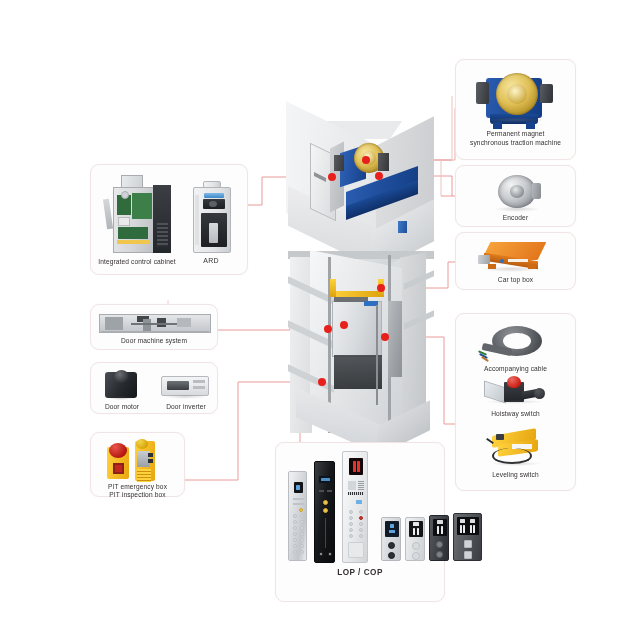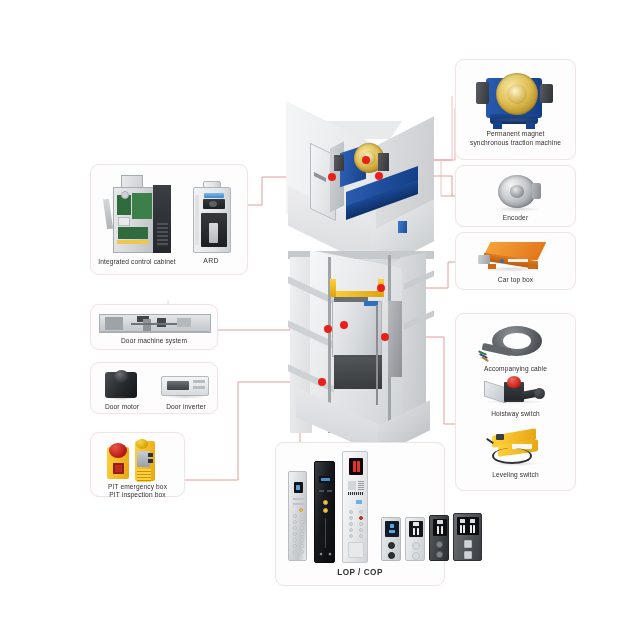--- a/index.html
+++ b/index.html
@@ -396,21 +396,21 @@
       <div class="pit-grey" style="left:46px;top:18px;width:13px;height:16px;"></div>
       <div class="pit-dark" style="left:57px;top:20px;width:5px;height:4px;"></div>
       <div class="pit-dark" style="left:57px;top:26px;width:5px;height:4px;"></div>
       <div style="position:absolute;left:46px;top:36px;width:14px;height:13px;
            background:repeating-linear-gradient(180deg,#ffd23d 0 2px,#c8920c 2px 3px);"></div>
       <div class="cap" style="top:50px;">PIT emergency box</div>
       <div class="cap" style="top:57.5px;">PIT inspection box</div>
     </div>
   </div>
 
-  <div class="card" style="left:275px;top:442px;width:170px;height:144px;">
+  <div class="card" style="left:275px;top:442px;width:170px;height:160px;">
     <div class="card-inner">
 
       <div class="cop silver" style="left:12px;top:28px;width:19px;height:90px;">
         <div class="scr" style="left:5px;top:10px;width:9px;height:11px;"></div>
         <div class="seg b" style="left:7px;top:13px;width:4px;height:5px;"></div>
         <div style="position:absolute;left:4px;top:26px;width:11px;height:2px;background:#c0c4c8;"></div>
         <div style="position:absolute;left:4px;top:31px;width:11px;height:2px;background:#c0c4c8;"></div>
         <div class="btn-s amb" style="left:10px;top:36px;width:4px;height:4px;"></div>
         <div class="btn-s" style="left:4px;top:42px;width:4px;height:4px;"></div>
           <div class="btn-s" style="left:11px;top:42px;width:4px;height:4px;"></div>

